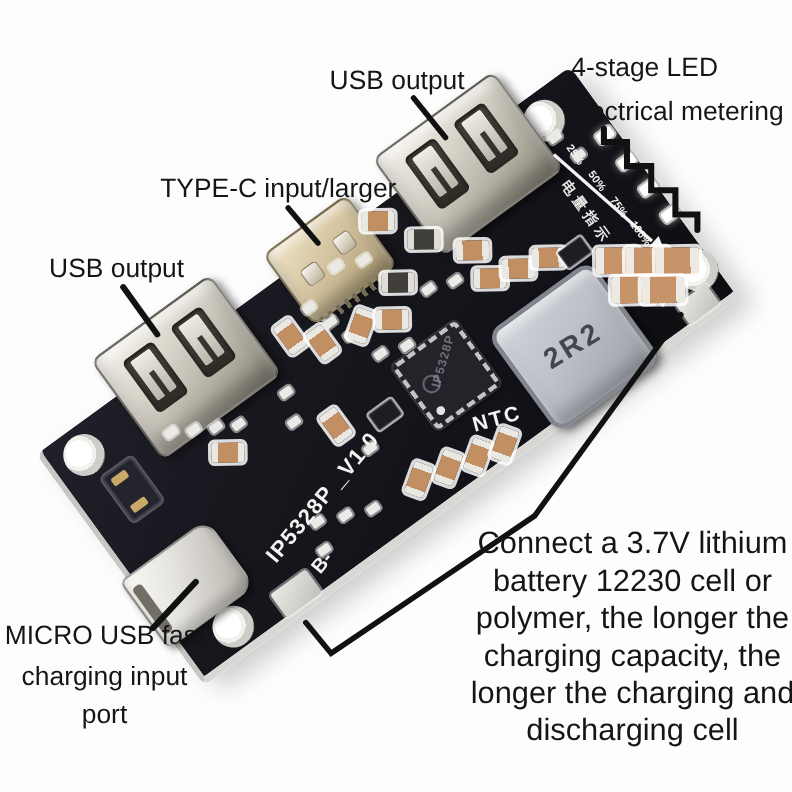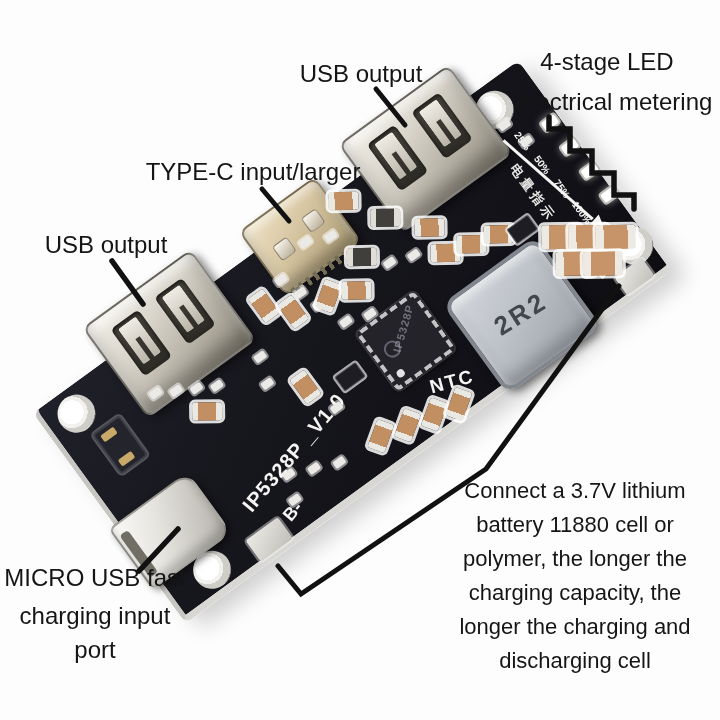--- a/index.html
+++ b/index.html
@@ -2,21 +2,21 @@
 <html><head>
 <meta charset="utf-8">
 <style>
   html,body{margin:0;padding:0;}
   body{width:720px;height:720px;position:relative;overflow:hidden;background:#fdfdfd;
        font-family:"Liberation Sans","DejaVu Sans",sans-serif;}
 
   
   .ann{position:absolute;transform:translateX(-50%);white-space:nowrap;
        color:#151515;font-size:24px;font-weight:500;z-index:30;text-align:right;}
-  .ann.small{font-size:22px;}
+  .ann.small{font-size:28px;}
 
   
   #overlay{position:absolute;left:0;top:0;z-index:25;pointer-events:none;}
   #overlay path,#overlay line{stroke:#111;fill:none;stroke-linecap:round;}
 
   
   .board{position:absolute;left:52px;top:212px;width:600px;height:260px;z-index:10;
          background:linear-gradient(150deg,#20202a 0%,#17171e 35%,#121218 70%,#0d0d12 100%);
          transform:rotate(-36deg);border-radius:8px;box-sizing:border-box;
          border-left:5px solid #c7c6c2;border-bottom:7px solid #d8d7d3;
@@ -218,27 +218,27 @@
 <svg id="overlay" width="720" height="720">
   <line x1="376" y1="89" x2="405" y2="125" stroke-width="5"></line>
   <line x1="262" y1="189" x2="289" y2="221" stroke-width="5"></line>
   <line x1="112" y1="261" x2="143" y2="304" stroke-width="5.5"></line>
   <line x1="139" y1="571" x2="178" y2="529" stroke-width="5.5"></line>
   <path d="M549,117 v12 h21 v22 h22 v22 h22 v22 h20 v14" stroke-width="5.5" stroke-linejoin="miter"></path>
   <path d="M619,286 L486,469 L301,594 L278,566" stroke-width="5" stroke-linejoin="miter"></path>
 </svg>
 
 <div class="ann" style="left:361px;top:60px">USB output</div>
-<div class="ann" style="left:607px;top:48px">4-stage LED</div>
+<div class="ann" style="left:586px;top:48px">4-stage LED</div>
 <div class="ann" style="left:615px;top:88px">electrical metering</div>
 <div class="ann" style="left:253px;top:158px">TYPE-C input/larger</div>
 <div class="ann" style="left:106px;top:231px">USB output</div>
 
 <div class="ann" style="left:95px;top:564px">MICRO USB fast</div>
 <div class="ann" style="left:95px;top:602px">charging input</div>
 <div class="ann" style="left:95px;top:636px">port</div>
 
 <div class="ann small" style="left:575px;top:478px">Connect a 3.7V lithium</div>
-<div class="ann small" style="left:575px;top:512px">battery 11880 cell or</div>
+<div class="ann small" style="left:575px;top:512px">battery 12230 cell or</div>
 <div class="ann small" style="left:575px;top:546px">polymer, the longer the</div>
 <div class="ann small" style="left:575px;top:580px">charging capacity, the</div>
 <div class="ann small" style="left:575px;top:614px">longer the charging and</div>
 <div class="ann small" style="left:575px;top:648px">discharging cell</div>
 
 </body></html>

